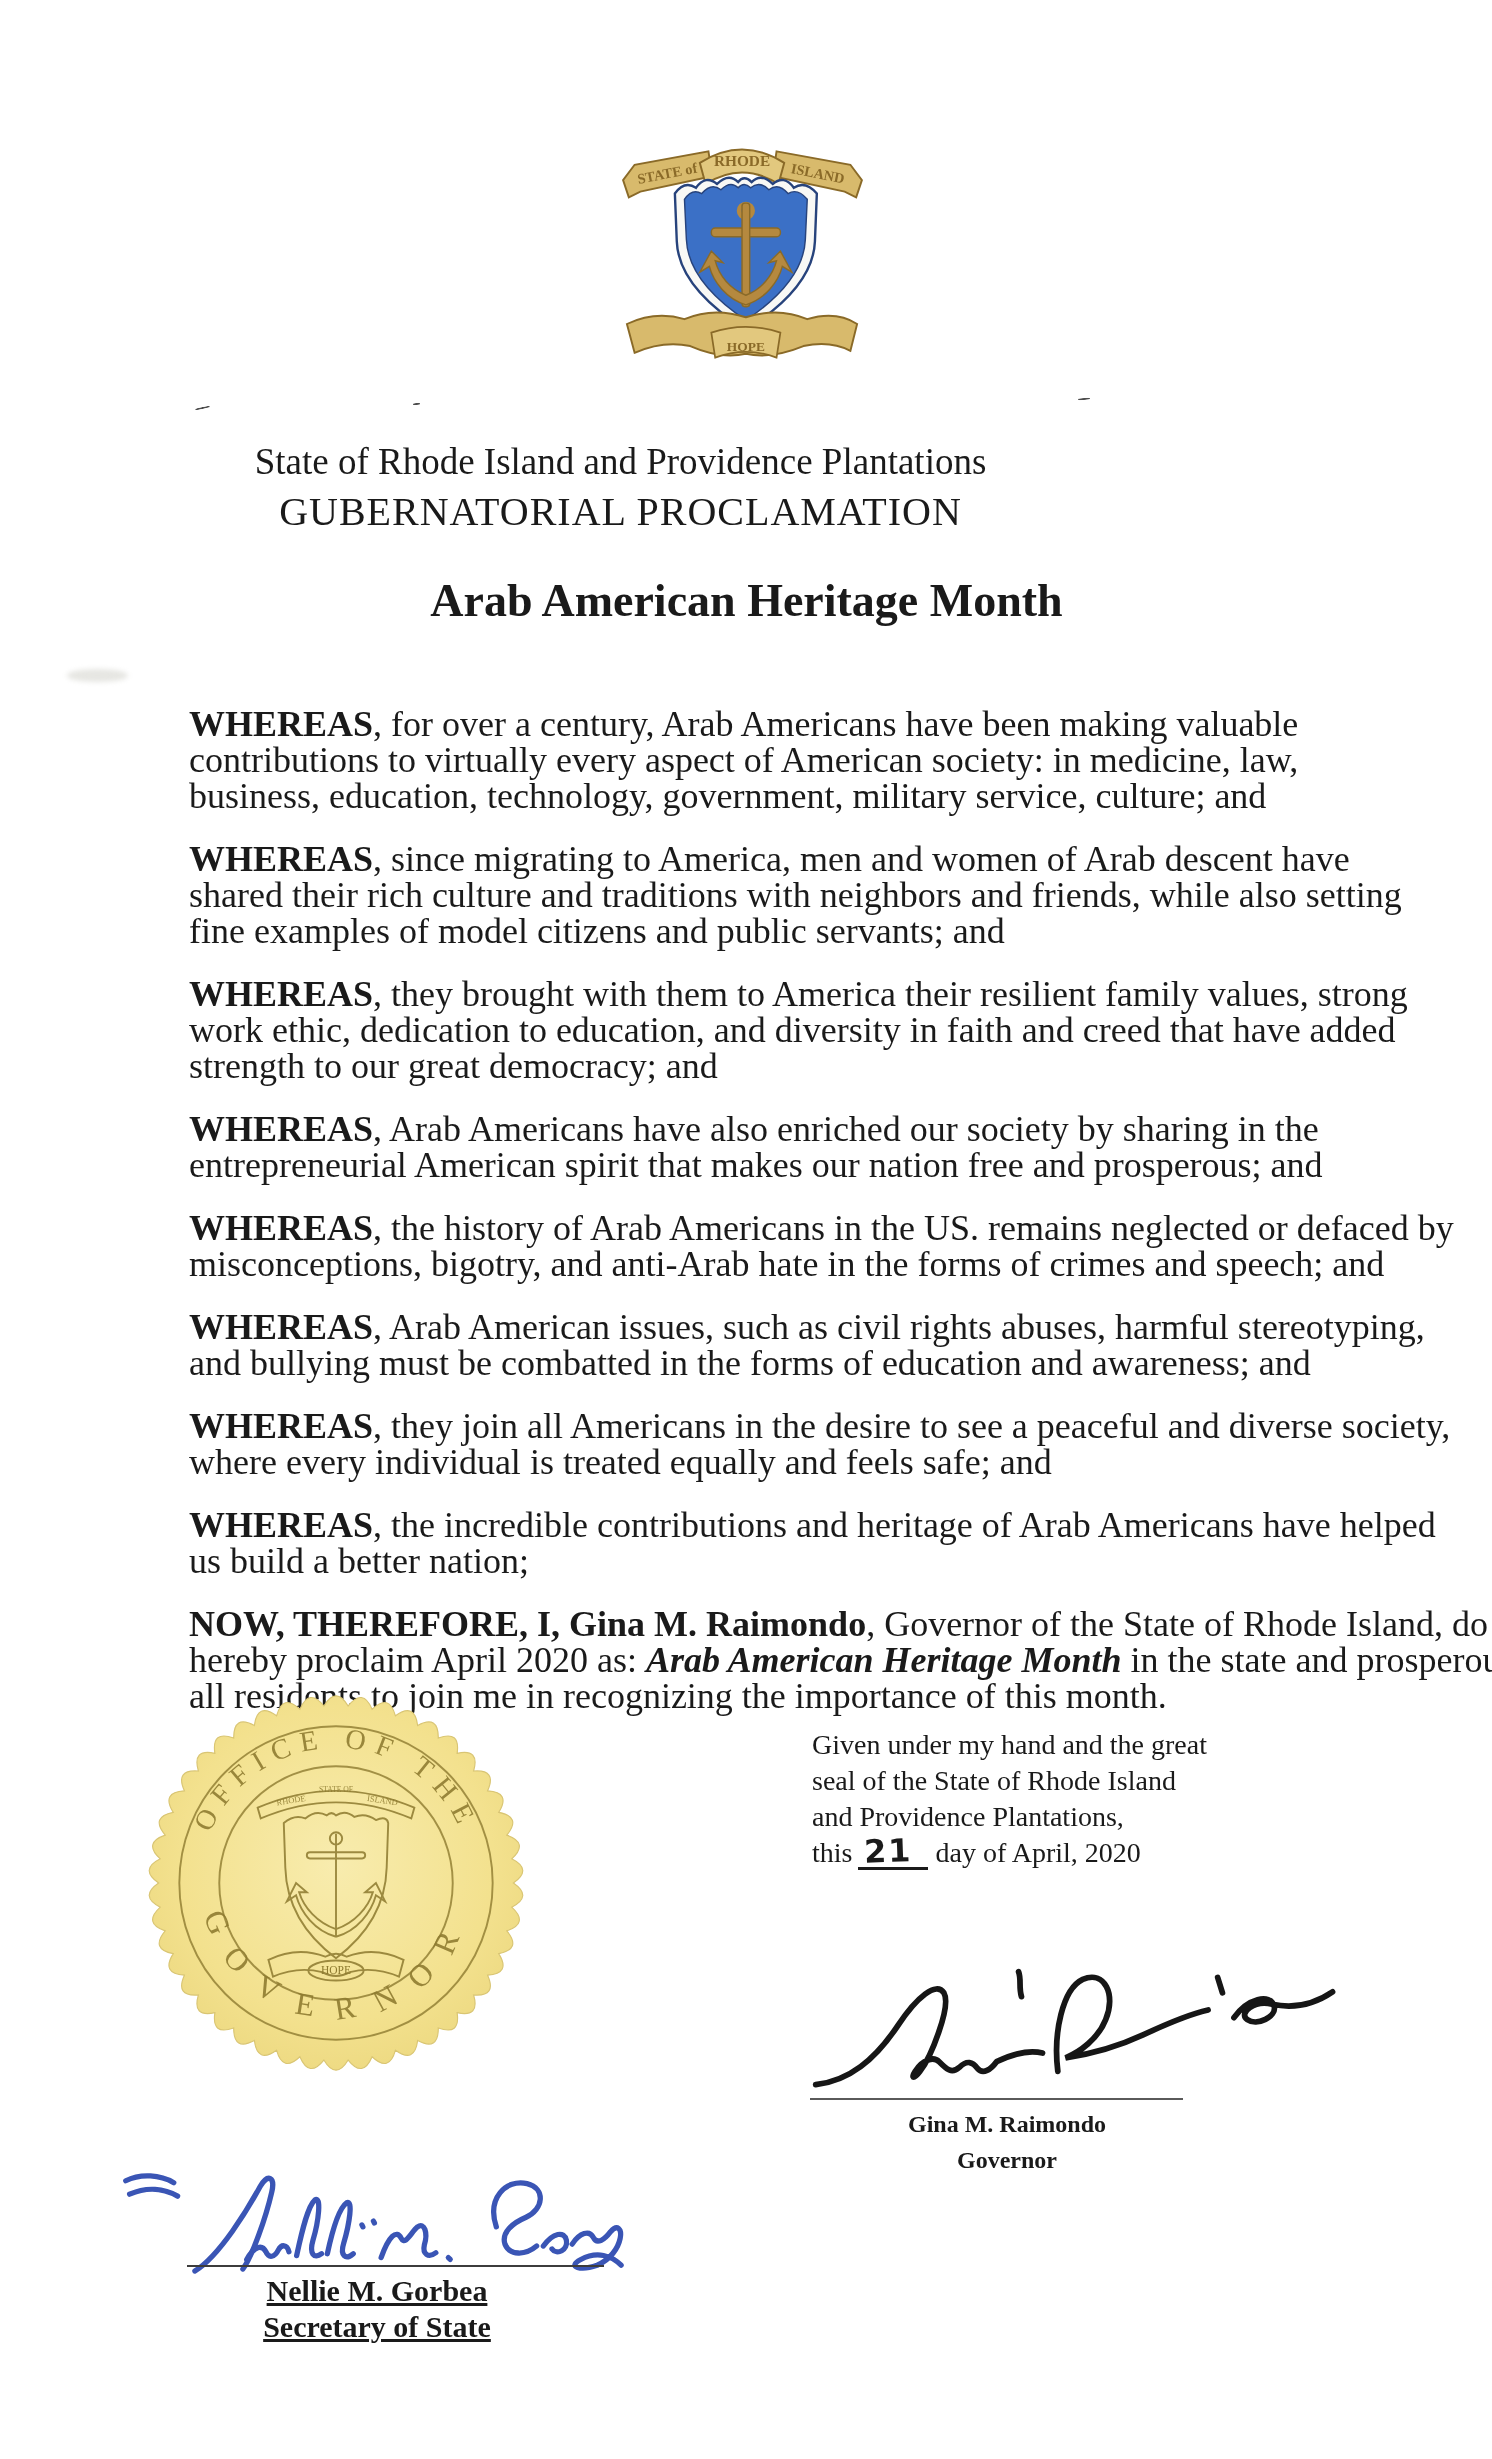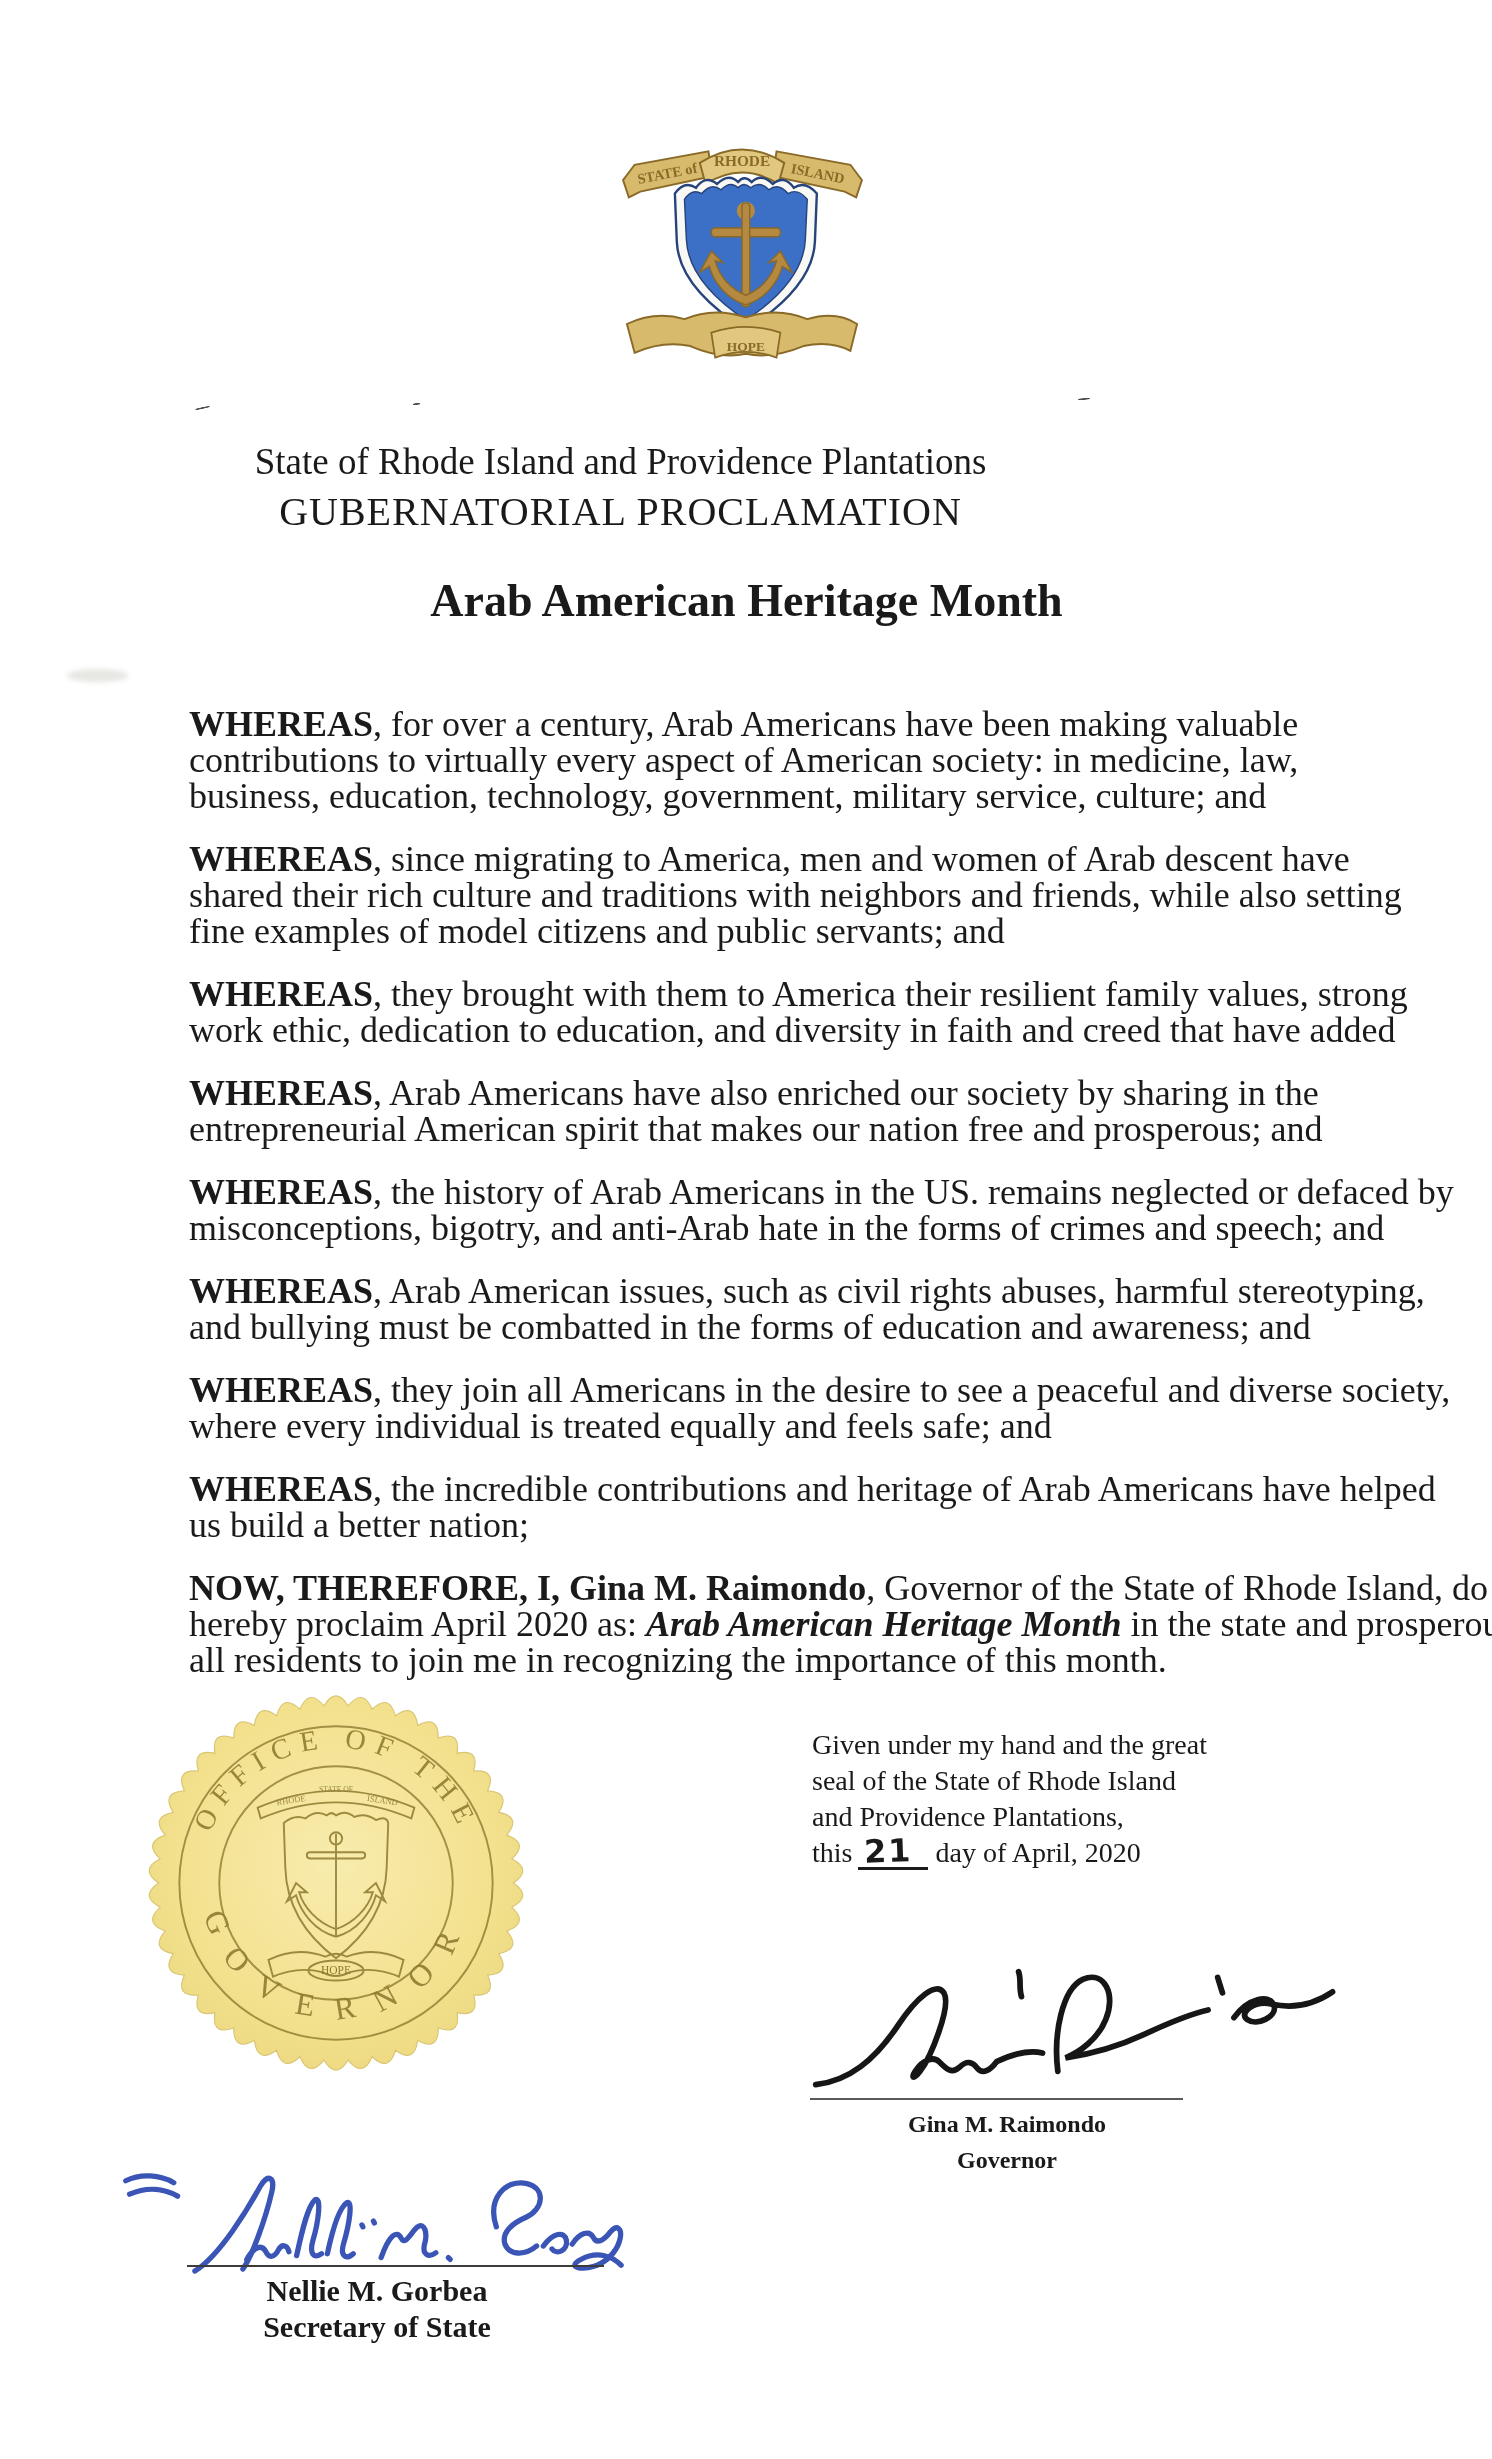--- a/index.html
+++ b/index.html
@@ -36,21 +36,21 @@
        font-size:32px;letter-spacing:1.9px;transform:rotate(-2deg);}
 
   
   .sig-gov{position:absolute;left:805px;top:1966px;width:543px;height:134px;}
   .sig-gov-line{position:absolute;left:810px;top:2098px;width:373px;height:1.9px;background:#5a5a5a;}
   .sig-gov-labels{position:absolute;left:863px;top:2106px;width:288px;text-align:center;
                   font-weight:bold;font-size:24px;line-height:36px;}
   .sig-sec{position:absolute;left:120px;top:2171px;width:504px;height:104px;}
   .sig-sec-line{position:absolute;left:187px;top:2265px;width:417px;height:1.9px;background:#3c3c3c;}
   .sig-sec-labels{position:absolute;left:233px;top:2273px;width:288px;text-align:center;
-                  font-weight:bold;font-size:30px;line-height:36px;}
+                  font-weight:bold;font-size:30px;line-height:36px;text-decoration:underline;}
 
   
   .artifact{position:absolute;border-top:2.9px solid #4d4d4d;border-radius:40%;}
   .art1{left:195px;top:407px;width:15.4px;transform:rotate(-12deg);}
   .art2{left:413px;top:403px;width:6.7px;transform:rotate(-5deg);}
   .art3{left:1078px;top:398px;width:11.5px;transform:rotate(-4deg);}
   .smudge{position:absolute;left:67px;top:669px;width:61px;height:12.5px;background:#b9b9ae;
           opacity:.35;border-radius:50%;filter:blur(2.9px);border:none;}
 </style>
 </head>
@@ -106,20 +106,21 @@
 
     <p class="para">
       <span class="line"><strong class="lead">WHEREAS</strong><span>, since migrating to America, men and women of Arab descent have</span></span>
       <span class="line">shared their rich culture and traditions with neighbors and friends, while also setting</span>
       <span class="line">fine examples of model citizens and public servants; and</span>
     </p>
 
     <p class="para">
       <span class="line"><strong class="lead">WHEREAS</strong><span>, they brought with them to America their resilient family values, strong</span></span>
       <span class="line">work ethic, dedication to education, and diversity in faith and creed that have added</span>
+      <span class="line">strength to our great democracy; and</span>
     </p>
 
     <p class="para">
       <span class="line"><strong class="lead">WHEREAS</strong><span>, Arab Americans have also enriched our society by sharing in the</span></span>
       <span class="line">entrepreneurial American spirit that makes our nation free and prosperous; and</span>
     </p>
 
     <p class="para">
       <span class="line"><strong class="lead">WHEREAS</strong><span>, the history of Arab Americans in the US. remains neglected or defaced by</span></span>
       <span class="line">misconceptions, bigotry, and anti-Arab hate in the forms of crimes and speech; and</span>

